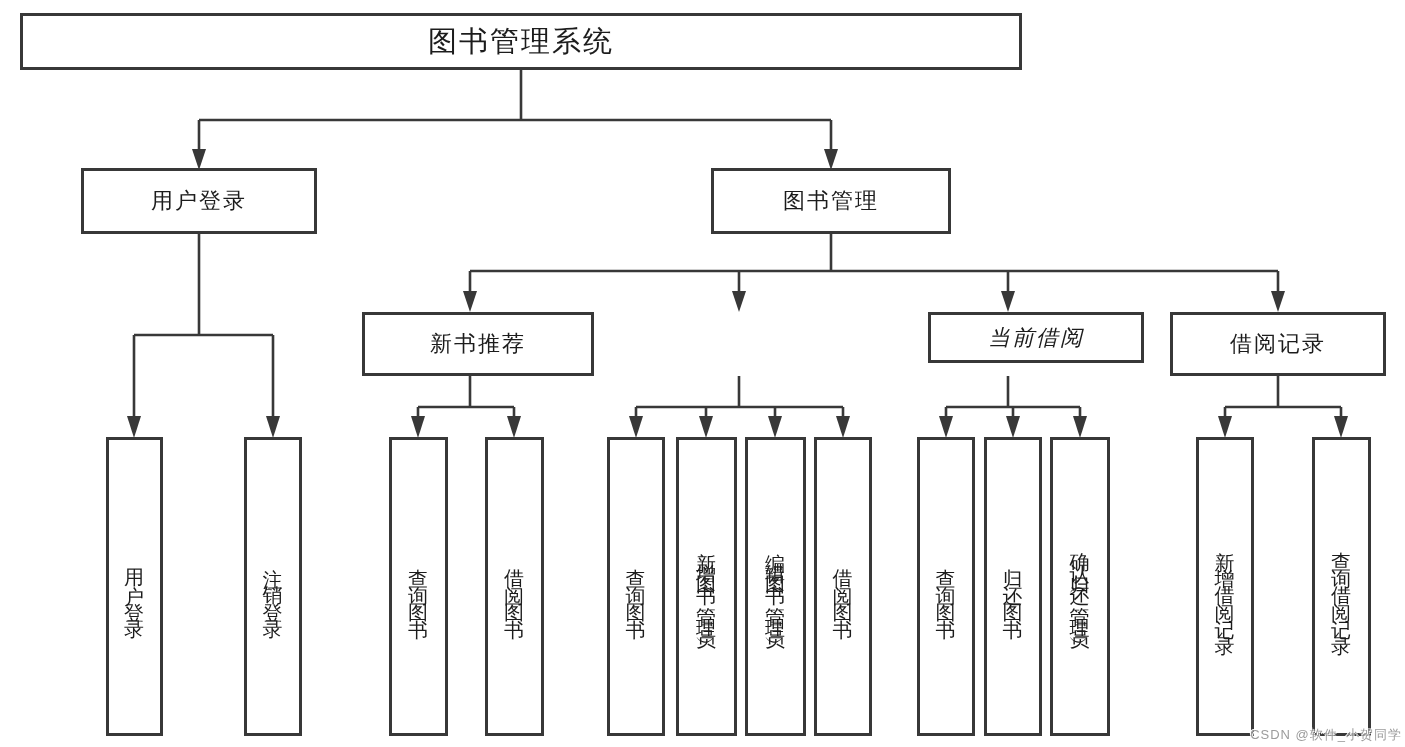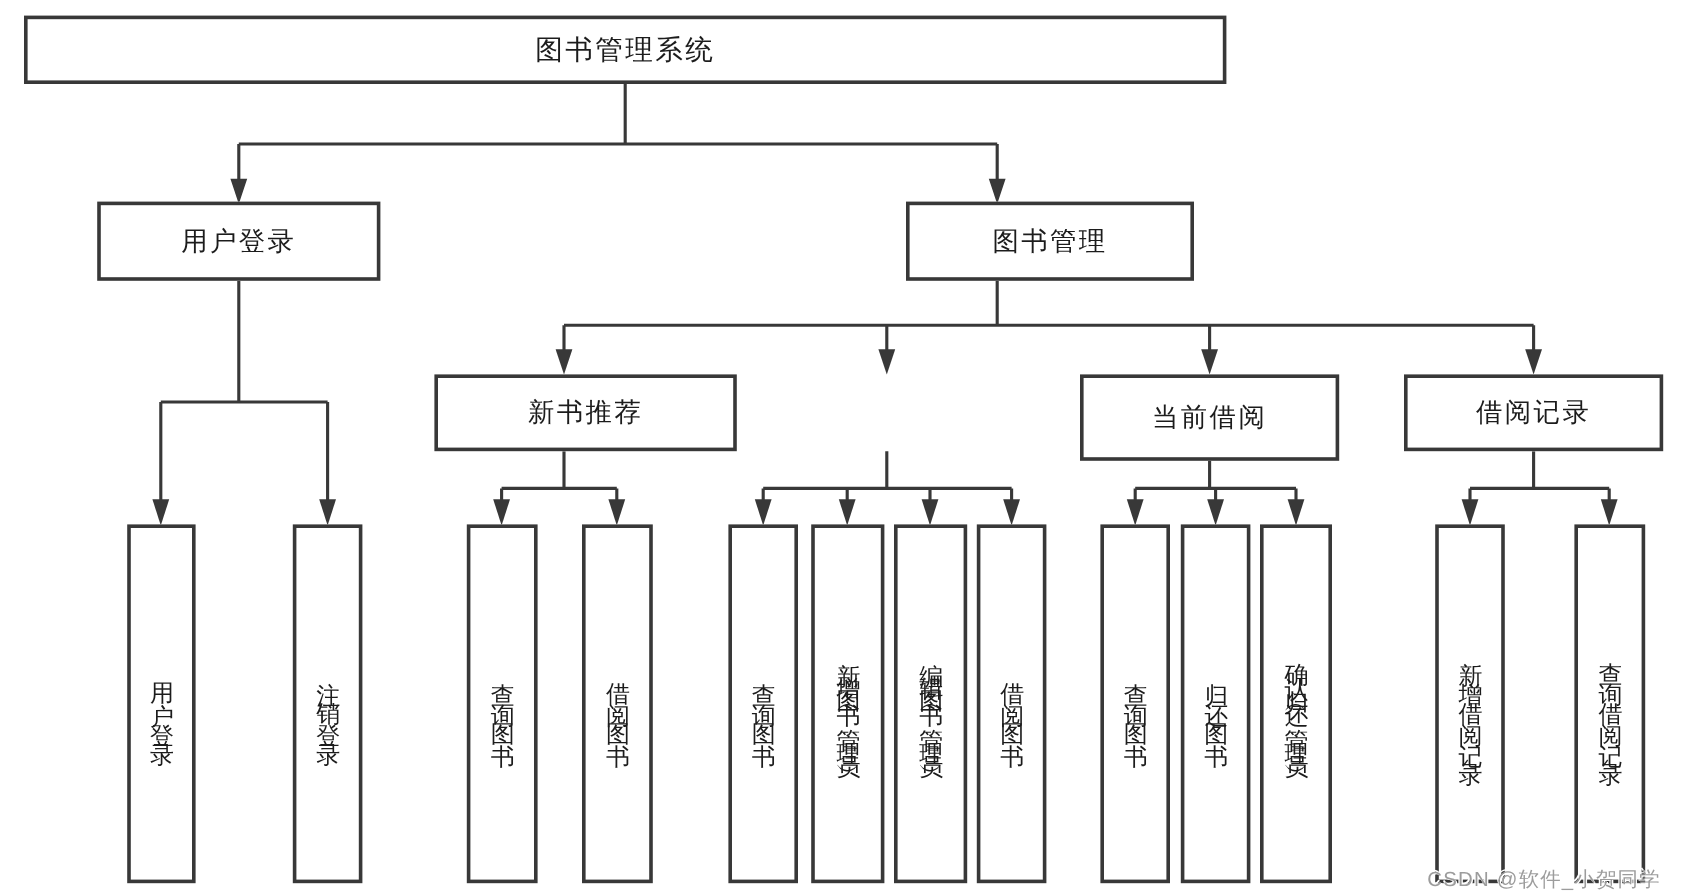--- a/index.html
+++ b/index.html
@@ -35,37 +35,37 @@
     display:flex;
     align-items:center;
     justify-content:center;
     color:var(--text-color);
   }
   .h-node{
     font-size:22px;
     letter-spacing:2px;
     white-space:nowrap;
   }
-  .root-node{font-size:23px;}
+  .root-node{font-size:29px;}
   .leaf span{
     writing-mode:vertical-rl;
     text-orientation:mixed;
     font-size:20px;
     letter-spacing:0.85em;
     line-height:1;
     white-space:nowrap;
   }
   .leaf.long span{
     letter-spacing:0.55em;
   }
   .watermark{
     position:absolute;
-    right:21px;
+    right:3px;
     bottom:3px;
-    font-size:17px;
+    font-size:13px;
     color:var(--wm-color);
     text-shadow:1px 1px 0 #ffffff,-1px -1px 0 #ffffff;
     letter-spacing:1px;
     white-space:nowrap;
     pointer-events:none;
   }
 </style>
 </head>
 <body>
 
@@ -111,28 +111,28 @@
     </g>
   </svg>
 
   <div class="node h-node root-node" style="left:20px;top:13px;width:1002px;height:57px;">
     <span>图书管理系统</span>
   </div>
 
   <div class="node h-node" style="left:81px;top:168px;width:236px;height:66px;">
     <span>用户登录</span>
   </div>
-  <div class="node h-node" style="left:711px;top:168px;width:240px;height:66px;margin-left:44px;">
+  <div class="node h-node" style="left:711px;top:168px;width:240px;height:66px;">
     <span>图书管理</span>
   </div>
 
-  <div class="node h-node" style="left:362px;top:312px;width:252px;height:64px;">
+  <div class="node h-node" style="left:362px;top:312px;width:232px;height:64px;">
     <span>新书推荐</span>
   </div>
-  <div class="node h-node" style="left:900px;top:312px;width:216px;height:72px;">
+  <div class="node h-node" style="left:928px;top:312px;width:216px;height:51px;font-style:italic;">
     <span>当前借阅</span>
   </div>
   <div class="node h-node" style="left:1170px;top:312px;width:216px;height:64px;text-align:center;">
     <span>借阅记录</span>
   </div>
 
   <div class="node leaf" style="left:106px;top:437px;width:57px;height:299px;">
     <span>用户登录</span>
   </div>
   <div class="node leaf" style="left:244px;top:437px;width:58px;height:299px;">

